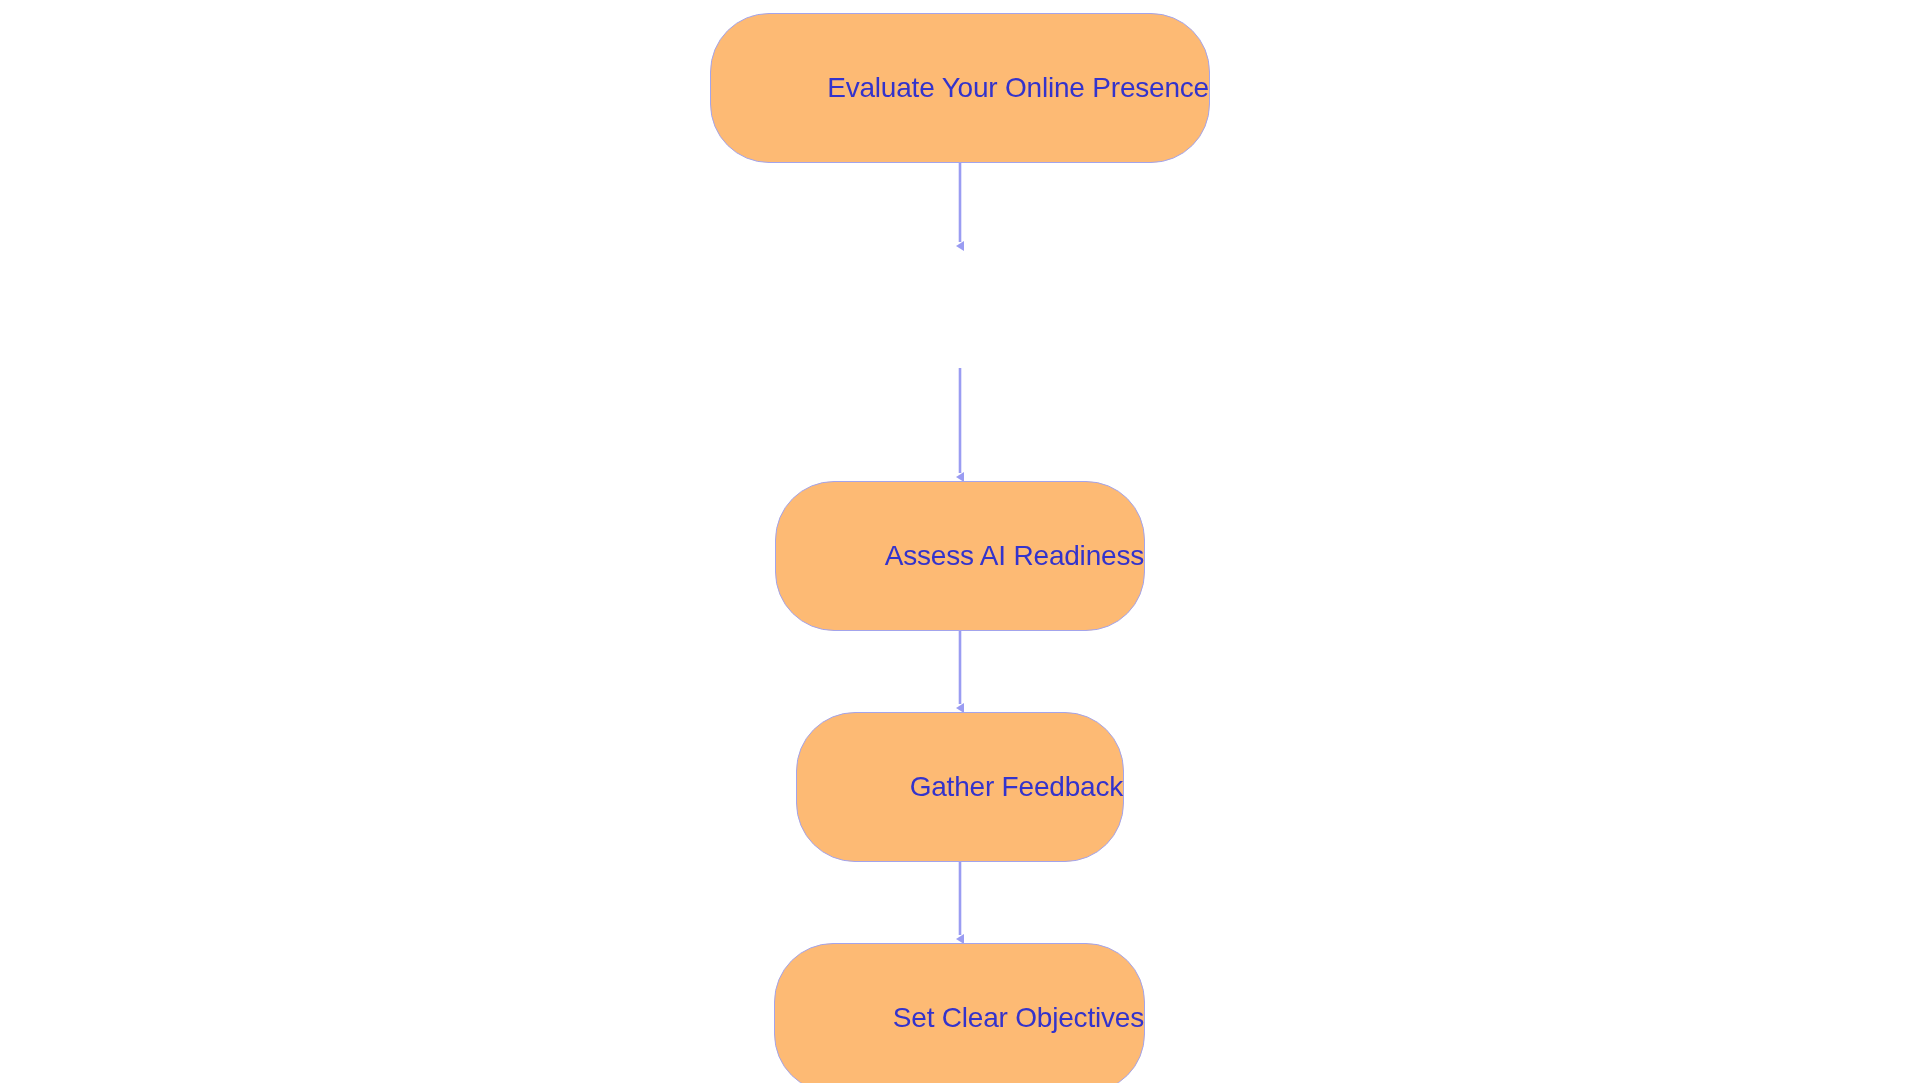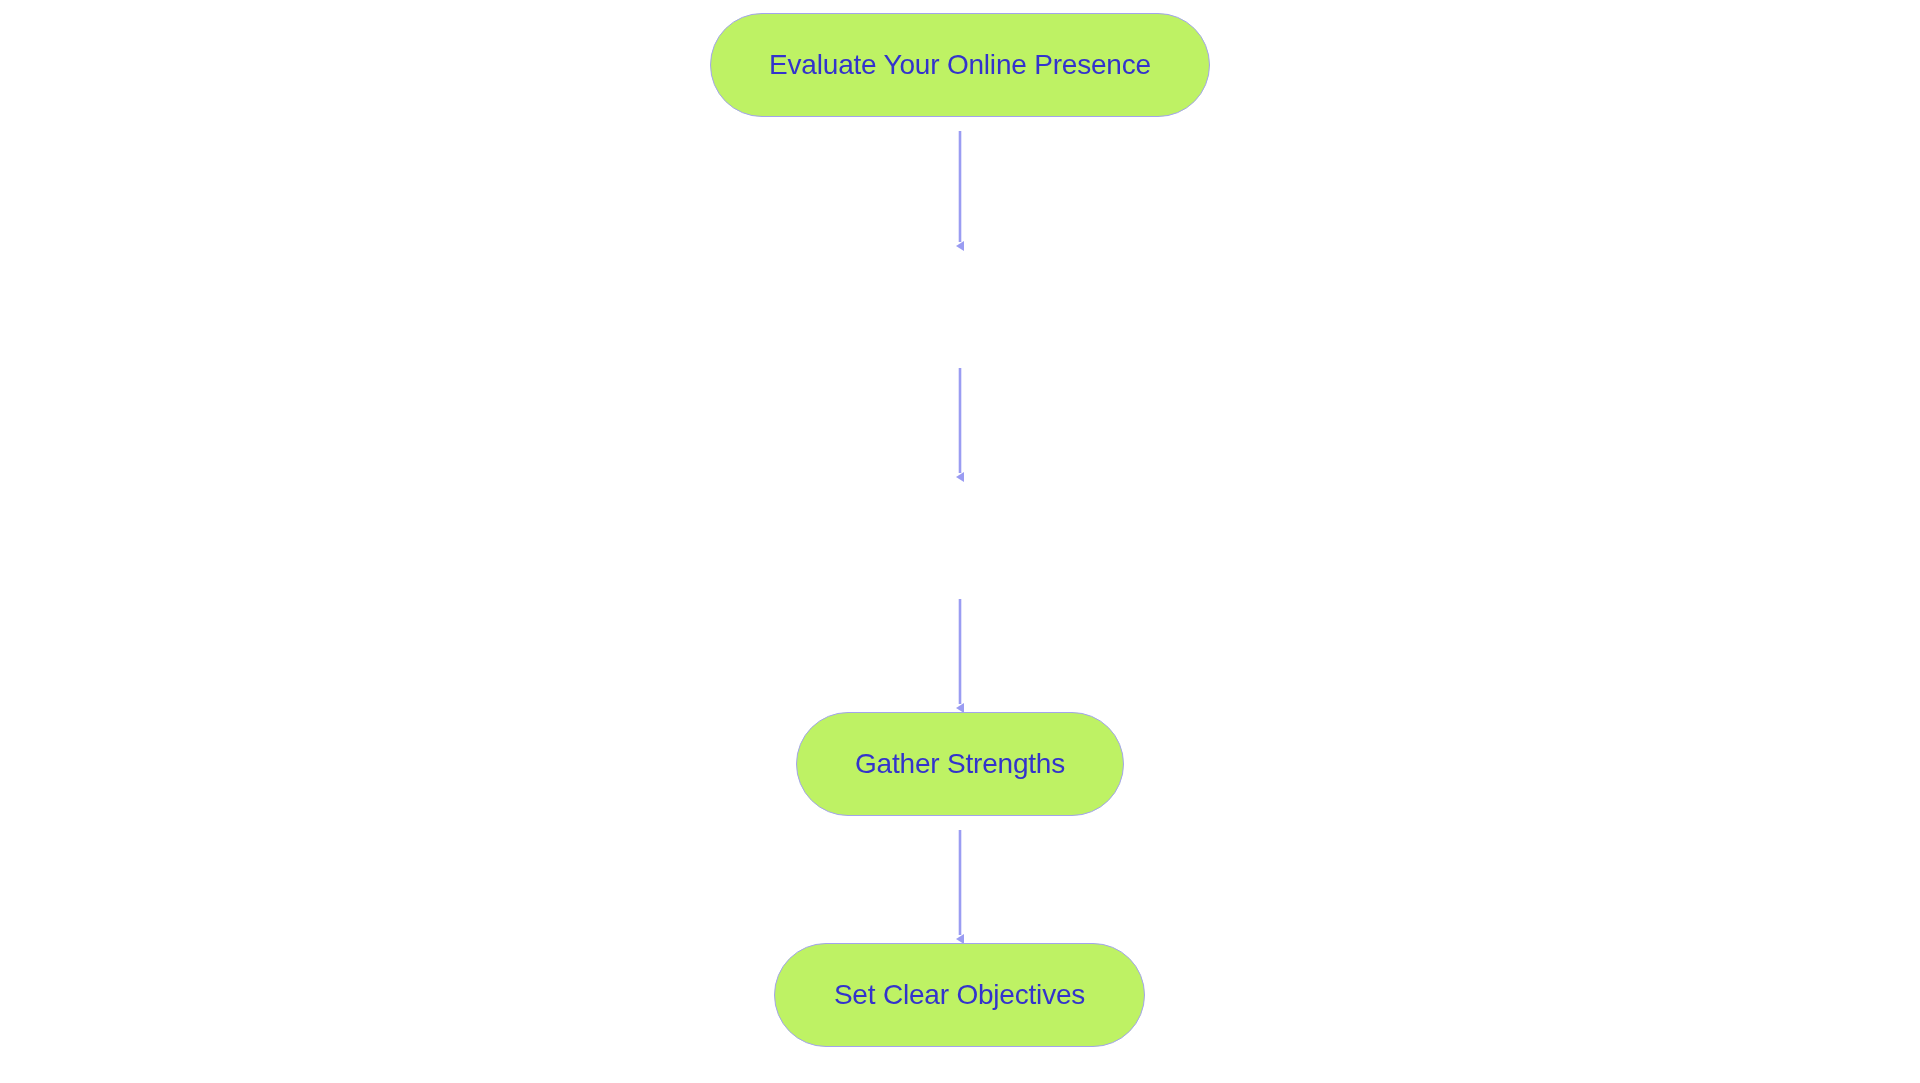--- a/index.html
+++ b/index.html
@@ -29,27 +29,27 @@
     top: 0;
     width: 1920px;
     height: 1083px;
     pointer-events: none;
   }
 
   
   .node {
     position: absolute;
     box-sizing: border-box;
-    height: 104px;
+    height: 150px;
     border-radius: 59px;
-    background: #bef264;
+    background: #fdba74;
     border: 1.6px solid #a3a4ec;
     display: flex;
     align-items: center;
-    justify-content: center;
+    justify-content: flex-end;
     z-index: 2;
   }
 
   .node-label {
     color: #3333cc;
     font-size: 28px;
     font-weight: 400;
     letter-spacing: -0.2px;
     line-height: 1.1;
     white-space: nowrap;
@@ -83,22 +83,25 @@
     <line x1="960" y1="599" x2="960" y2="704" stroke="#9a9cf2" stroke-width="2.6" marker-end="url(#arrowhead)"></line>
 
     <line x1="960" y1="830" x2="960" y2="935" stroke="#9a9cf2" stroke-width="2.6" marker-end="url(#arrowhead)"></line>
   </svg>
 
   <div class="node node-1">
     <span class="node-label">Evaluate Your Online Presence</span>
   </div>
 
 
+  <div class="node node-3">
+    <span class="node-label">Assess AI Readiness</span>
+  </div>
 
   <div class="node node-4">
-    <span class="node-label">Gather Strengths</span>
+    <span class="node-label">Gather Feedback</span>
   </div>
 
   <div class="node node-5">
     <span class="node-label">Set Clear Objectives</span>
   </div>
 
 </div>
 
 </body></html>

